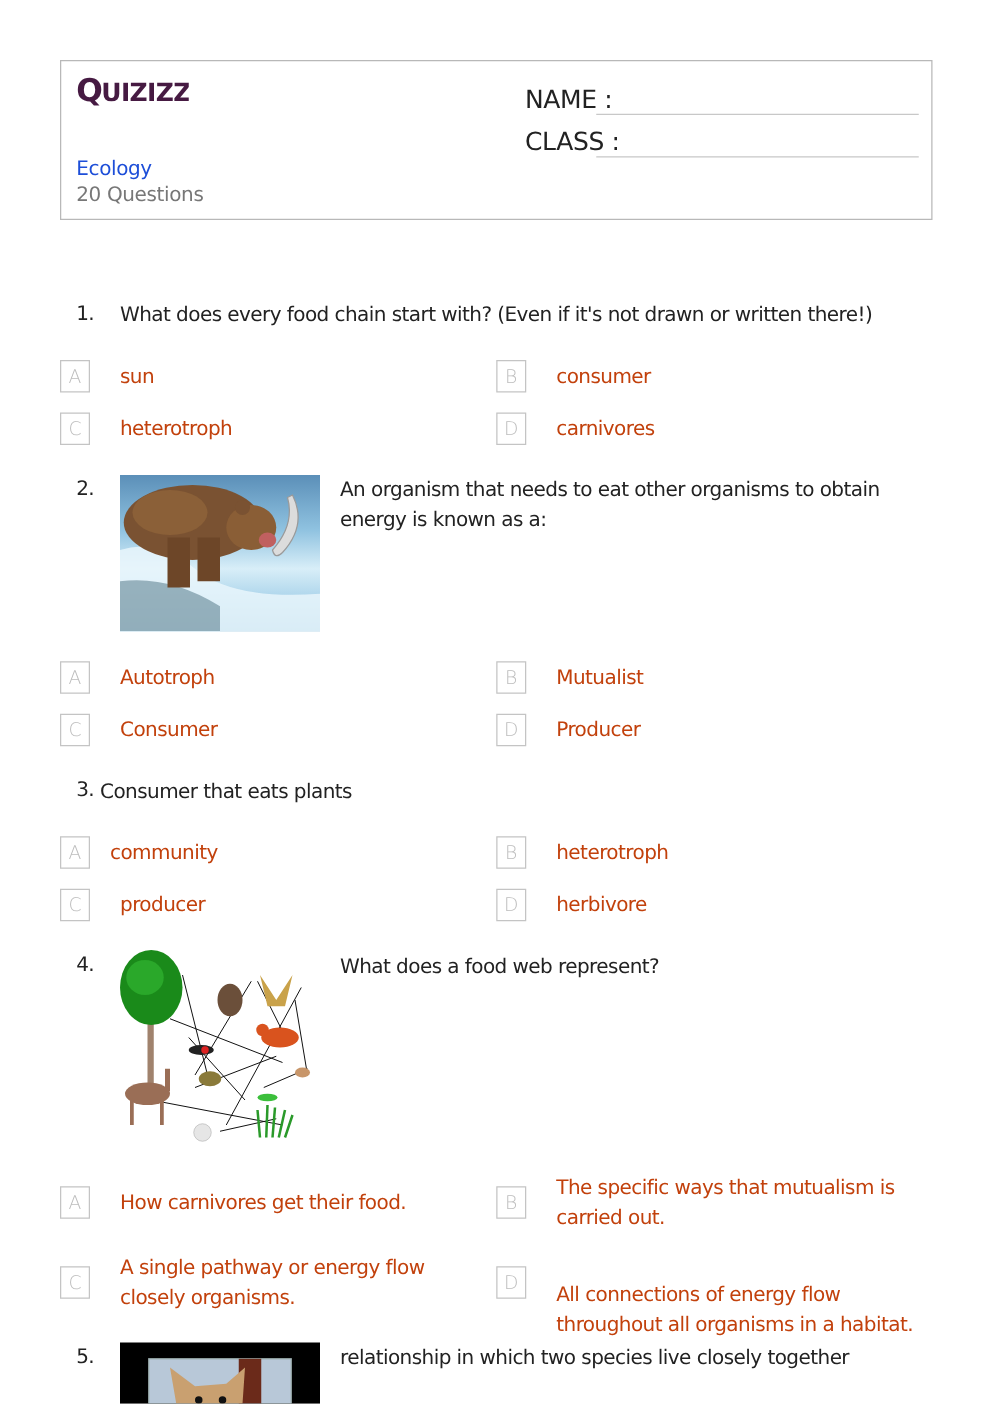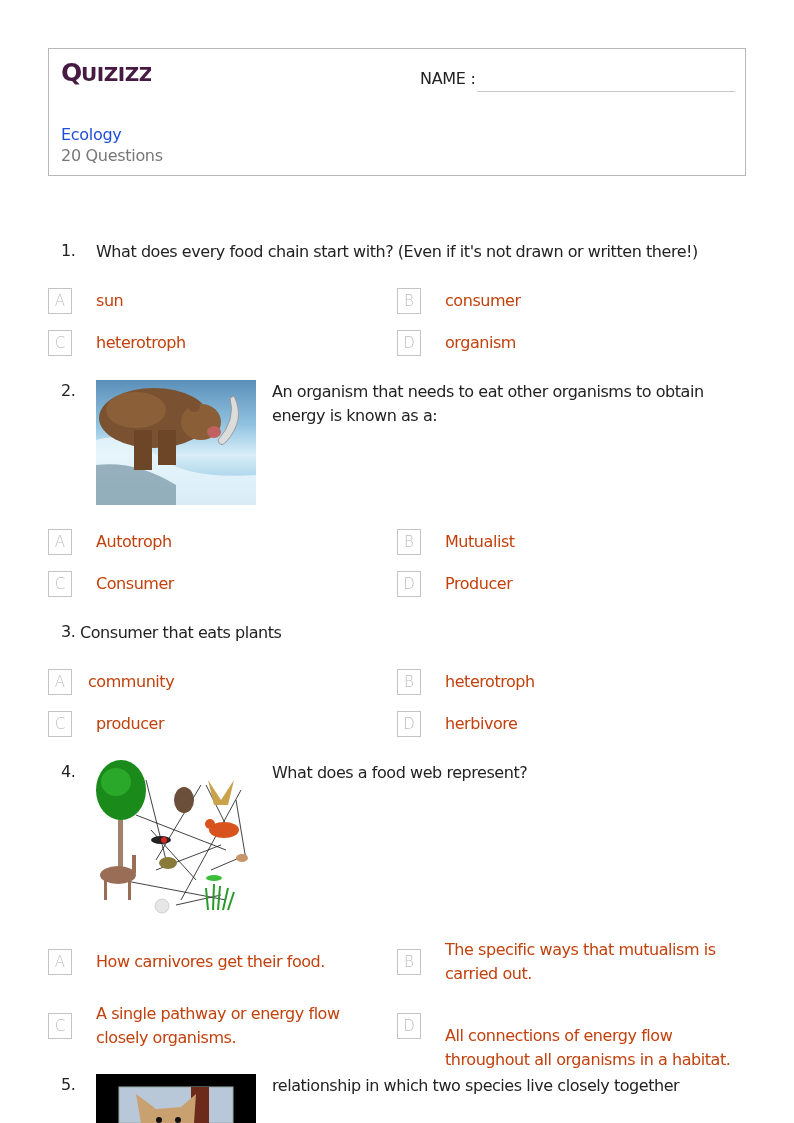--- a/index.html
+++ b/index.html
@@ -12,21 +12,21 @@
     }
     .logo {
       position: absolute; left: 12px; top: 10px; height: 30px;
       font-family: "DejaVu Sans", sans-serif; font-weight: bold; font-size: 25px;
       color: #461a42; letter-spacing: -0.5px; line-height: 30px;
     }
     .quiz-title { position: absolute; left: 12px; top: 76px; font-size: 16px; color: #1d4ed8; letter-spacing: -0.3px; }
     .quiz-count { position: absolute; left: 12px; top: 97px; font-size: 16px; color: #777; letter-spacing: -0.3px; }
 
     .field-row { position: absolute; left: 371px; height: 24px; width: 315px; }
-    .field-label { position: absolute; left: 0; top: 0; font-size: 16px; color: #222; letter-spacing: -0.3px; line-height: 22px; }
+    .field-label { position: absolute; left: 0; top: 0; font-size: 20px; color: #222; letter-spacing: -0.3px; line-height: 22px; }
     .field-line { position: absolute; left: 57px; right: 0; top: 23px; height: 1px; background: #c8c8c8; }
 
     .q-num { position: absolute; font-size: 16px; color: #222; letter-spacing: -0.5px; }
     .q-text { position: absolute; font-size: 16px; color: #222; letter-spacing: -0.45px; line-height: 24px; }
 
     .opt-box {
       position: absolute; width: 24px; height: 26px; border: 1px solid #c4c4c4;
       font-size: 15px; color: #bdbdbd; text-align: center; line-height: 24px; font-weight: 300;
     }
     .opt-text { position: absolute; font-size: 16px; color: #c2410c; letter-spacing: -0.45px; line-height: 24px; }
@@ -48,34 +48,38 @@
       </g>
     </svg>
   </div>
   <div class="quiz-title">Ecology</div>
   <div class="quiz-count">20 Questions</div>
 
   <div class="field-row" style="top:19px;">
     <span class="field-label">NAME :</span>
     <span class="field-line"></span>
   </div>
+  <div class="field-row" style="top:53px;">
+    <span class="field-label">CLASS :</span>
+    <span class="field-line"></span>
+  </div>
 </div>
 
 <div>
   <span class="q-num" style="left:61px; top:241px;">1.</span>
   <span class="q-text" style="left:96px; top:240px; width:650px;">What does every food chain start with? (Even if it's not drawn or written there!)</span>
 
   <span class="opt-box" style="left:48px; top:288px;">A</span>
   <span class="opt-text" style="left:96px; top:289px;">sun</span>
   <span class="opt-box" style="left:397px; top:288px;">B</span>
   <span class="opt-text" style="left:445px; top:289px;">consumer</span>
   <span class="opt-box" style="left:48px; top:330px;">C</span>
   <span class="opt-text" style="left:96px; top:331px;">heterotroph</span>
   <span class="opt-box" style="left:397px; top:330px;">D</span>
-  <span class="opt-text" style="left:445px; top:331px;">organism</span>
+  <span class="opt-text" style="left:445px; top:331px;">carnivores</span>
 </div>
 
 <div>
   <span class="q-num" style="left:61px; top:381px;">2.</span>
   <div class="img img-bear">
     <svg width="160" height="125" viewBox="0 0 160 125">
       <path d="M0 60 Q30 50 60 75 Q90 100 160 95 L160 125 L0 125 Z" fill="#e9f6fc" opacity="0.85"></path>
       <path d="M0 85 Q40 80 80 105 L80 125 L0 125 Z" fill="#4a6f80" opacity="0.5"></path>
       <ellipse cx="58" cy="38" rx="55" ry="30" fill="#7a5232"></ellipse>
       <ellipse cx="40" cy="30" rx="30" ry="18" fill="#8b6038"></ellipse>

